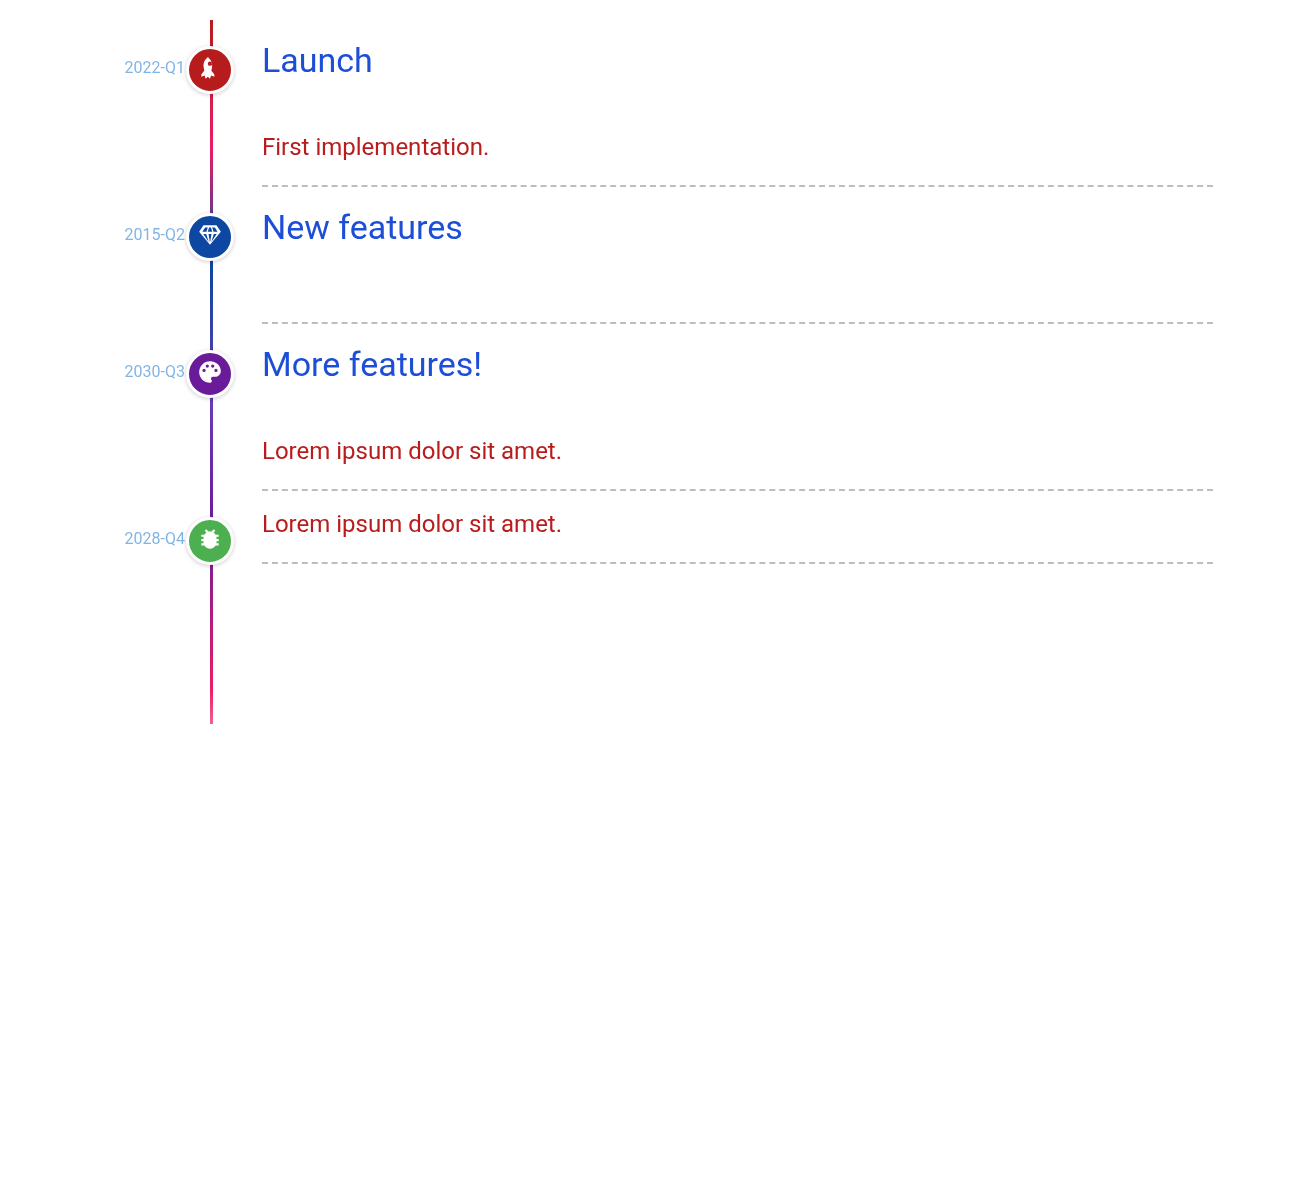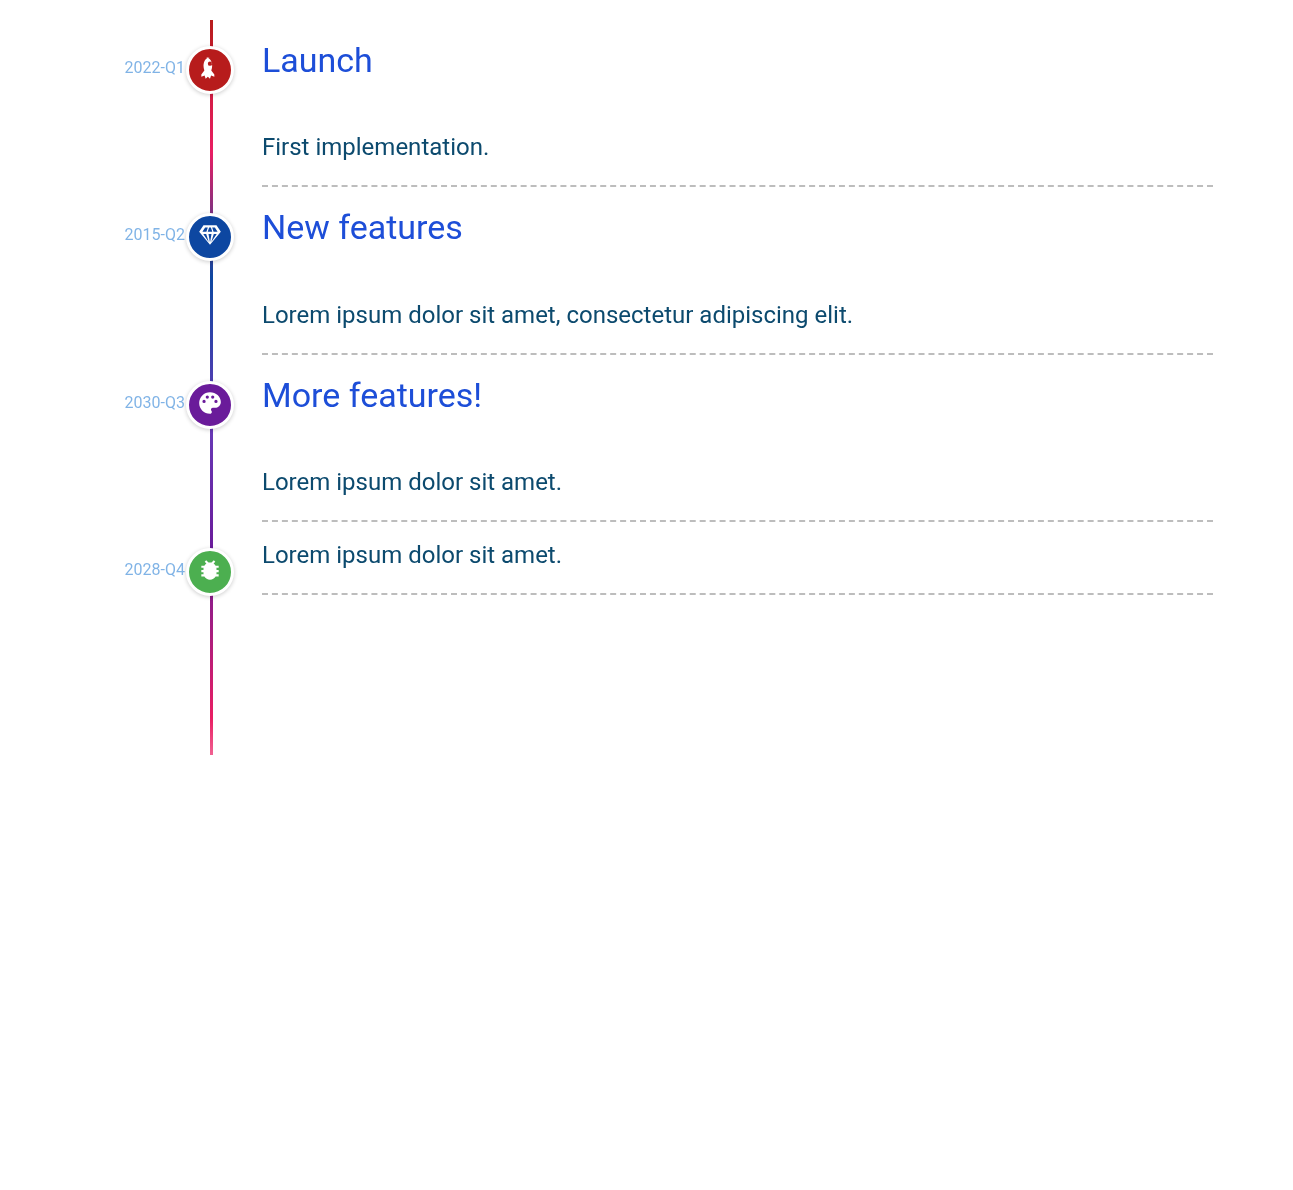--- a/index.html
+++ b/index.html
@@ -74,21 +74,21 @@
     .title {
       font-size: 34px;
       font-weight: 400;
       color: #1d4ed8;
       margin-bottom: 50px;
       line-height: 1.3;
     }
     .desc {
       font-size: 24px;
       font-weight: 400;
-      color: #0c4a6e;
+      color: #b91c1c;
       line-height: 1.3;
     }
   </style>
 </head>
 <body>
 
 <div class="timeline">
 
   <div class="timeline-item">
     <div class="opposite">2022-Q1</div>
@@ -109,21 +109,20 @@
     <div class="opposite">2015-Q2</div>
     <div class="marker" style="background-color:#0d47a1">
       <span>
         <svg viewBox="0 0 24 24">
             <path d="M6 3h12l4 6-10 12L2 9l4-6zm1.5 2L5 9h3.7L10 5H7.5zm3.7 0l-1.3 4h4.2l-1.3-4h-1.6zm5.3 0H14l1.3 4H19l-2.5-4zM5.8 11l5 7.5L8.5 11H5.8zm4.8 0l1.4 8 1.4-8h-2.8zm4.9 0l-2.3 7.5 5-7.5h-2.7z"></path>
           </svg>
       </span>
     </div>
     <div class="timeline-content">
       <div class="title">New features</div>
-      <div class="desc">Lorem ipsum dolor sit amet, consectetur adipiscing elit.</div>
     </div>
   </div>
 
   <div class="timeline-item">
     <div class="opposite">2030-Q3</div>
     <div class="marker" style="background-color:#6a1b9a">
       <span>
         <svg viewBox="0 0 24 24">
             <path d="M12 2C6.5 2 2 6.5 2 12s4.5 10 10 10c.9 0 1.7-.7 1.7-1.7 0-.4-.2-.8-.4-1.1-.3-.3-.4-.7-.4-1.1 0-.9.7-1.7 1.7-1.7h2c3 0 5.4-2.4 5.4-5.4C22 6 17.5 2 12 2zM6.5 12a1.5 1.5 0 110-3 1.5 1.5 0 010 3zm3-4a1.5 1.5 0 110-3 1.5 1.5 0 010 3zm5 0a1.5 1.5 0 110-3 1.5 1.5 0 010 3zm3 4a1.5 1.5 0 110-3 1.5 1.5 0 010 3z"></path>
           </svg>

